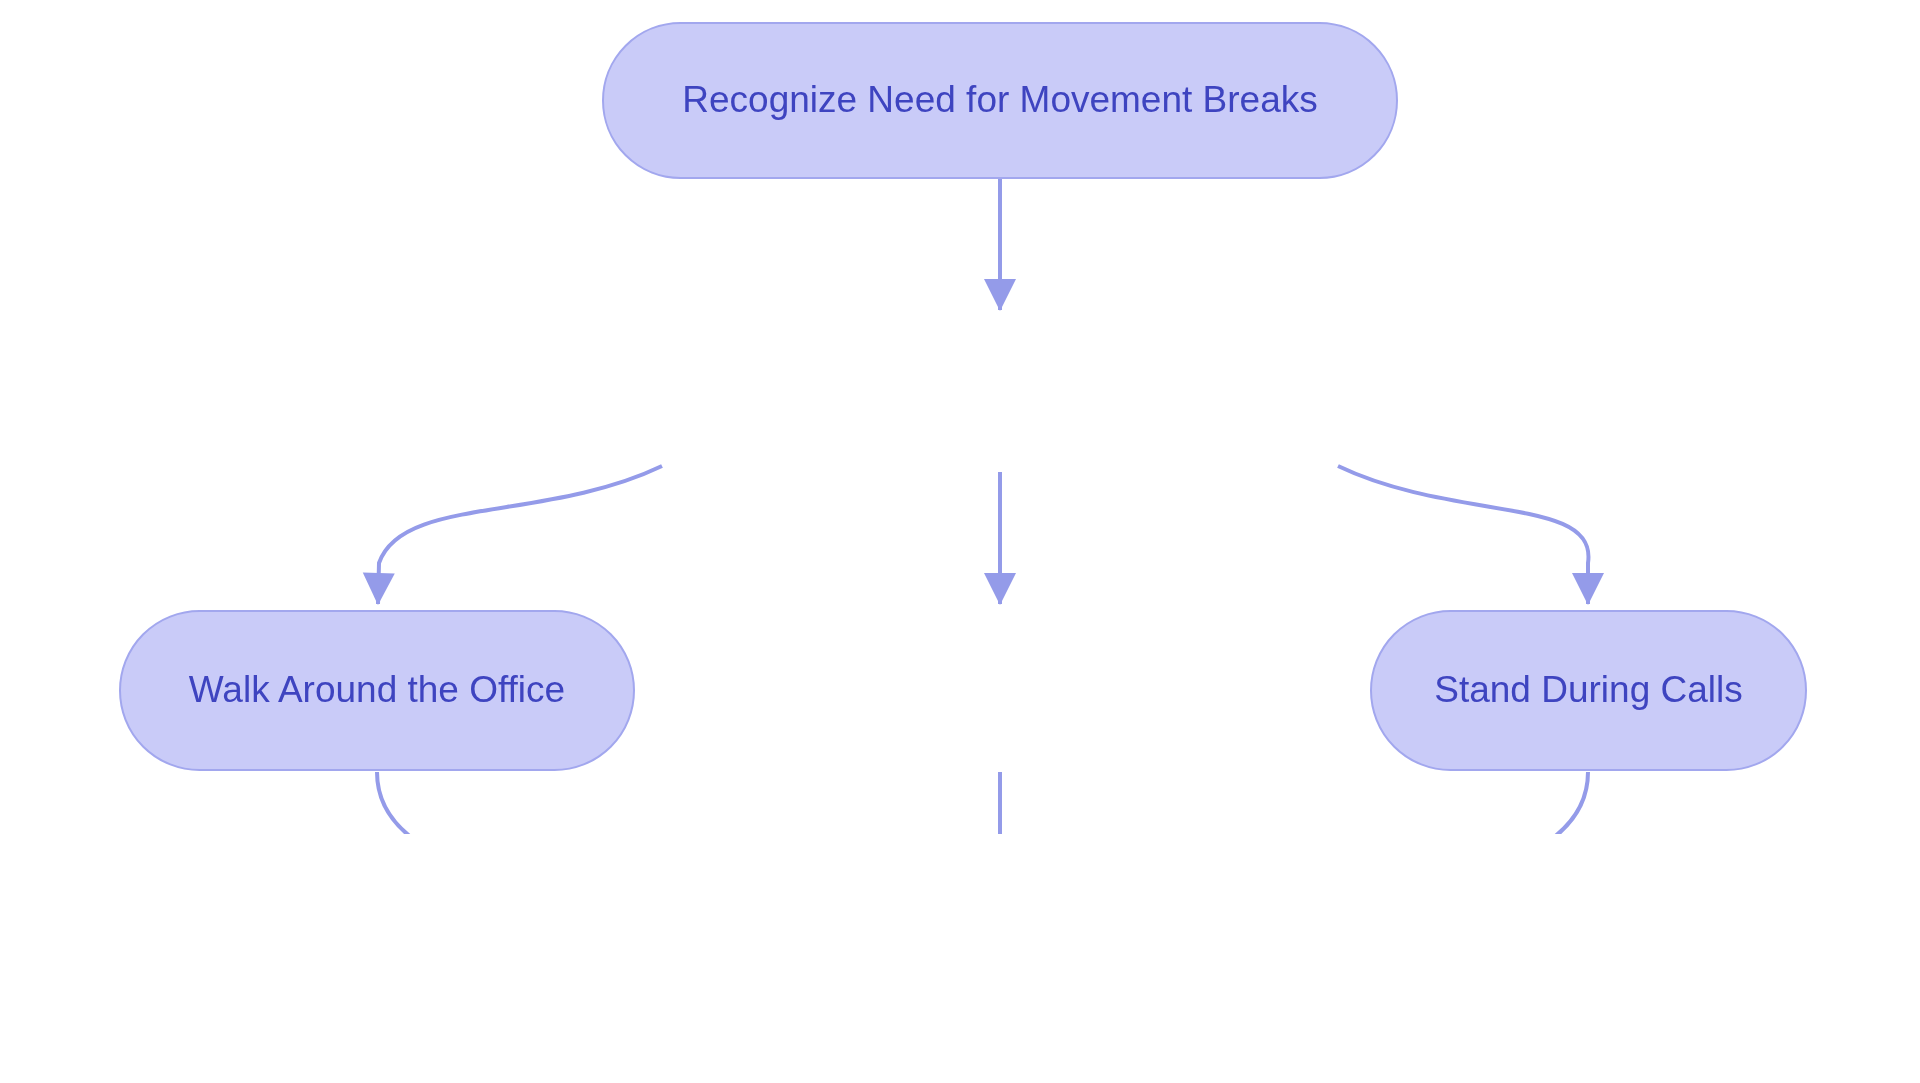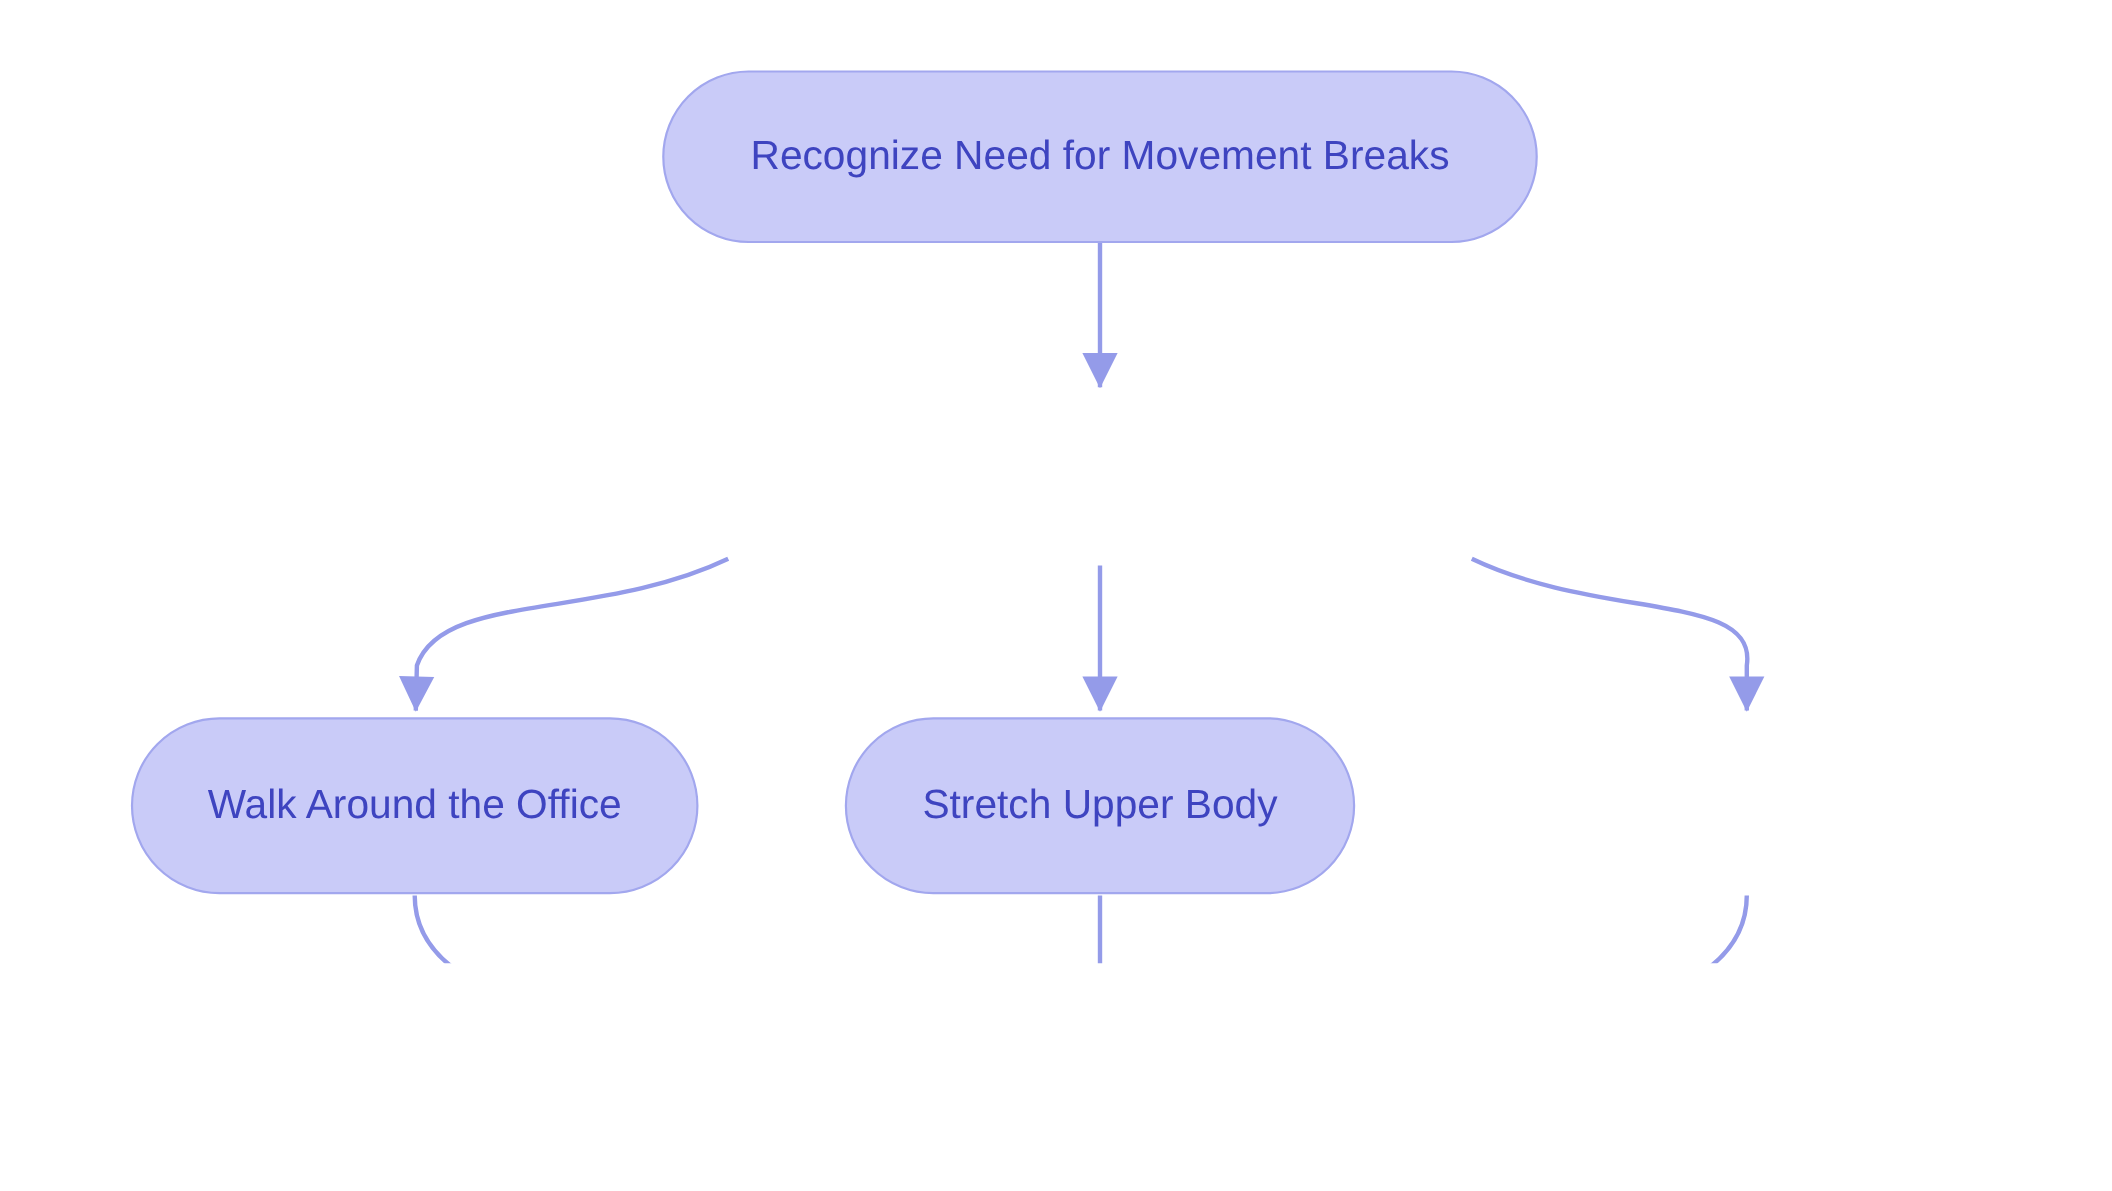--- a/index.html
+++ b/index.html
@@ -7,21 +7,20 @@
     padding: 0;
     background: #ffffff;
   }
   #canvas {
     position: relative;
     width: 1920px;
     height: 834px;
     background: var(--background, #ffffff);
     font-family: "Liberation Sans", "DejaVu Sans", sans-serif;
     overflow: hidden;
-    margin-top: 42px;
   }
   #edge-layer {
     position: absolute;
     left: 0;
     top: 0;
     width: 1920px;
     height: 1083px;
   }
   #edge-layer path.edge {
     fill: none;
@@ -83,19 +82,19 @@
 
   <div class="node n1">
     <span>Recognize Need for Movement Breaks</span>
   </div>
 
 
   <div class="node n3">
     <span>Walk Around the Office</span>
   </div>
 
-  <div class="node n4">
-    <span>Stretch Upper Body</span>
+
+  <div class="node n5">
+    <span>Stand During Calls</span>
   </div>
-
 
 
 </div>
 
 </body></html>

